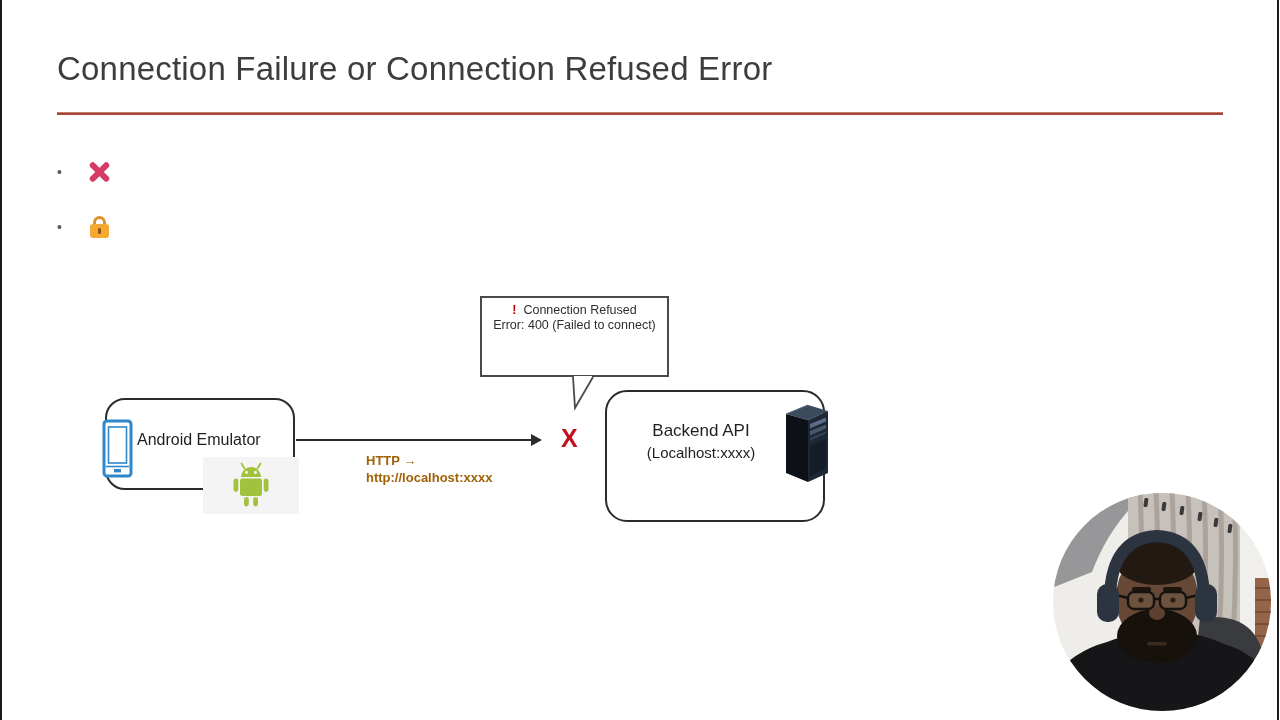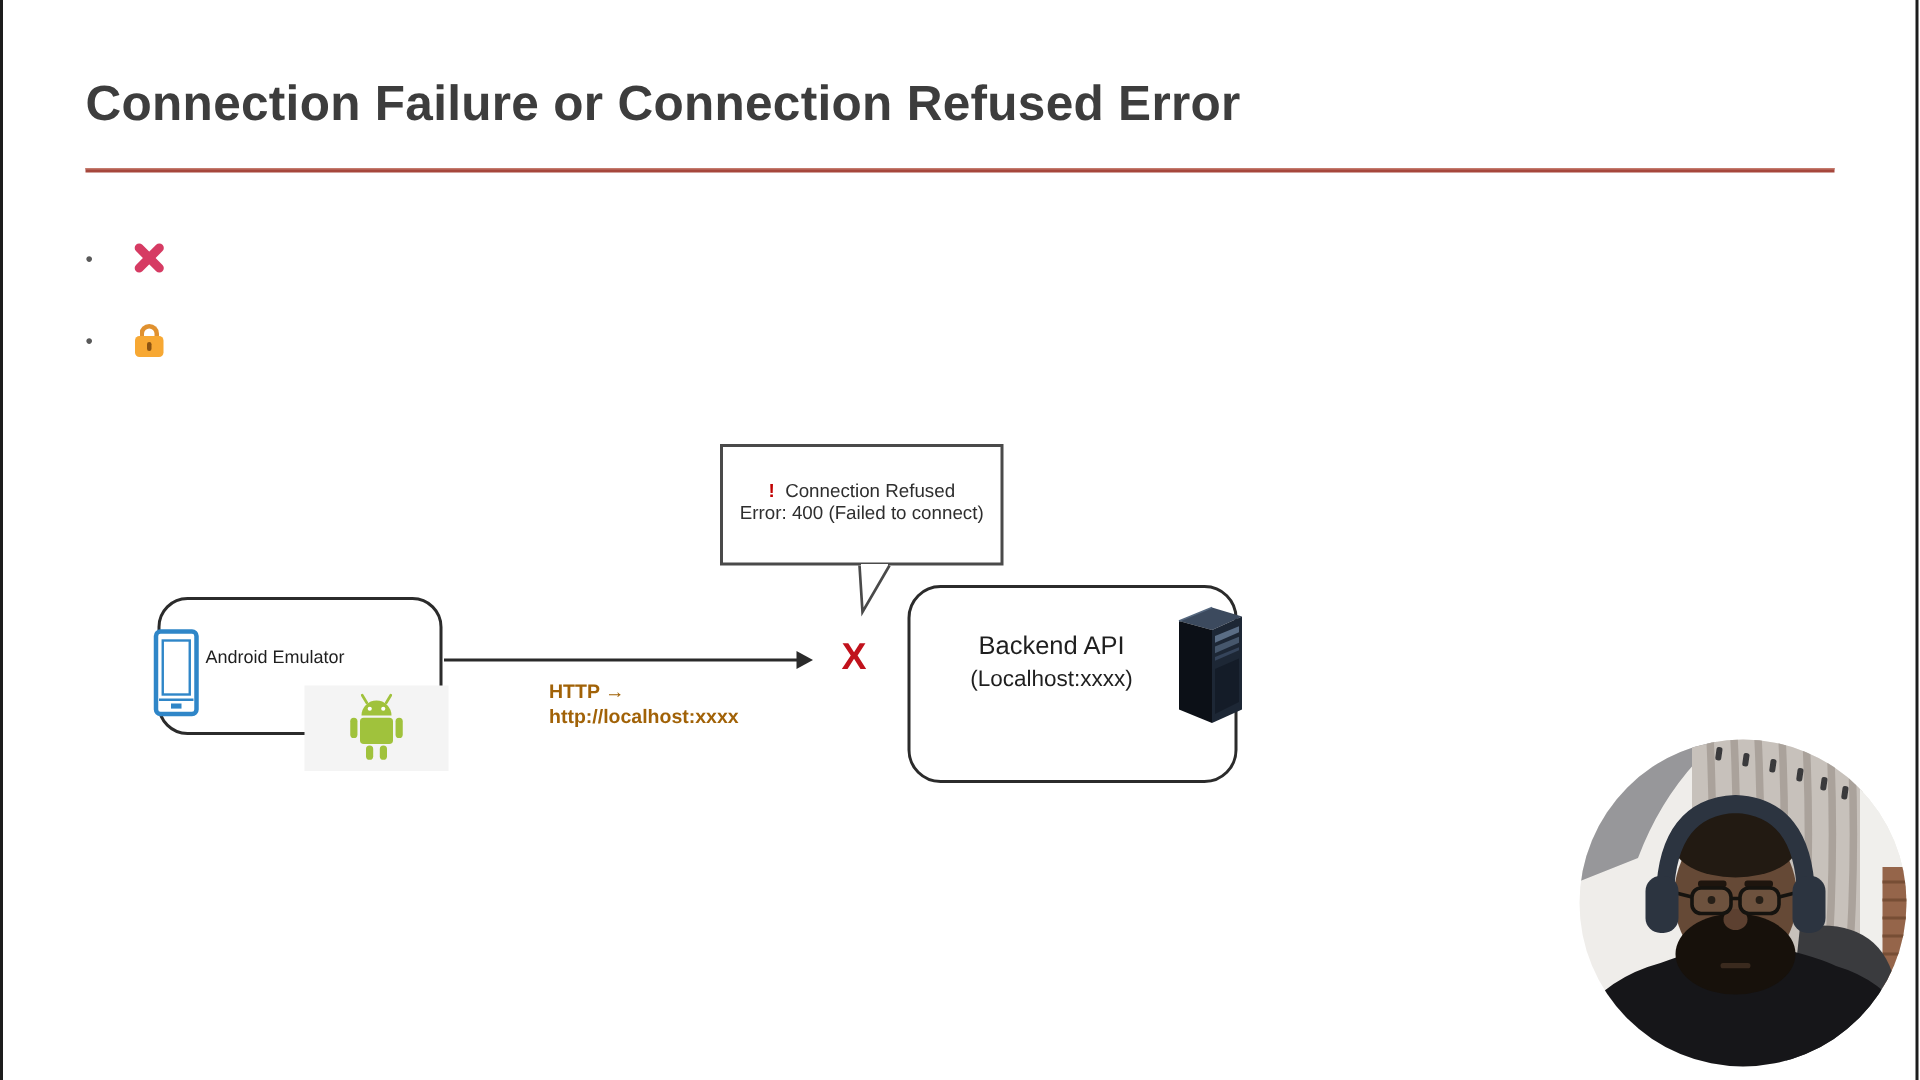--- a/index.html
+++ b/index.html
@@ -11,21 +11,21 @@
     overflow: hidden;
     color: #3d3d3d;
   }
   .edge-line { position: absolute; top: 0; width: 2px; height: 720px; background: #1c1c1c; }
   #edge-left { left: 0; }
   #edge-right { left: 1277px; }
 
   
   .slide-title {
     position: absolute; left: 57px; top: 50px;
-    font-size: 33px; font-weight: 700; letter-spacing: 0.2px; color: #3d3d3d;
+    font-size: 33px; font-weight: 400; letter-spacing: 0.2px; color: #3d3d3d;
     white-space: nowrap;
   }
   .title-rule {
     position: absolute; left: 57px; top: 112px; width: 1166px; height: 3px;
     background: #a6473c;
     border-top: 1px solid #c47a6d;
   }
 
   
   .bullet-row {
@@ -59,35 +59,35 @@
   }
   .lock-keyhole {
     position: absolute; left: 10px; top: 13px; width: 3px; height: 6px;
     background: #8a5313; border-radius: 1.5px;
   }
 
   
   .callout-box {
     position: absolute; left: 480px; top: 296px; width: 189px; height: 81px;
     background: #fff; border: 2px solid #4a4a4a;
-    text-align: center; padding-top: 22px;
+    text-align: center; padding-top: 5px;
     font-size: 12.5px; line-height: 15px; color: #2e2e2e;
   }
   .callout-alert { color: #c00000; font-weight: bold; margin-right: 7px; }
   .callout-tail { position: absolute; left: 567px; top: 376px; }
 
   .node-box {
     position: absolute; background: #fff; border: 2px solid #2b2b2b; border-radius: 20px;
   }
   #emulator-box { left: 105px; top: 398px; width: 190px; height: 92px; }
   #backend-box  { left: 605px; top: 390px; width: 220px; height: 132px; border-radius: 22px; }
 
   .emulator-label {
     position: absolute; left: 30px; top: 31px;
-    font-size: 12px; color: #1f1f1f; white-space: nowrap;
+    font-size: 16px; color: #1f1f1f; white-space: nowrap;
   }
   .backend-text {
     position: absolute; left: 0; top: 28px; width: 188px; text-align: center;
     color: #1f1f1f; line-height: 22px;
   }
   .backend-title { font-size: 17px; }
   .backend-subtitle { font-size: 15px; }
 
   .phone-icon { position: absolute; left: 102px; top: 419px; z-index: 3; }
   .android-badge {

